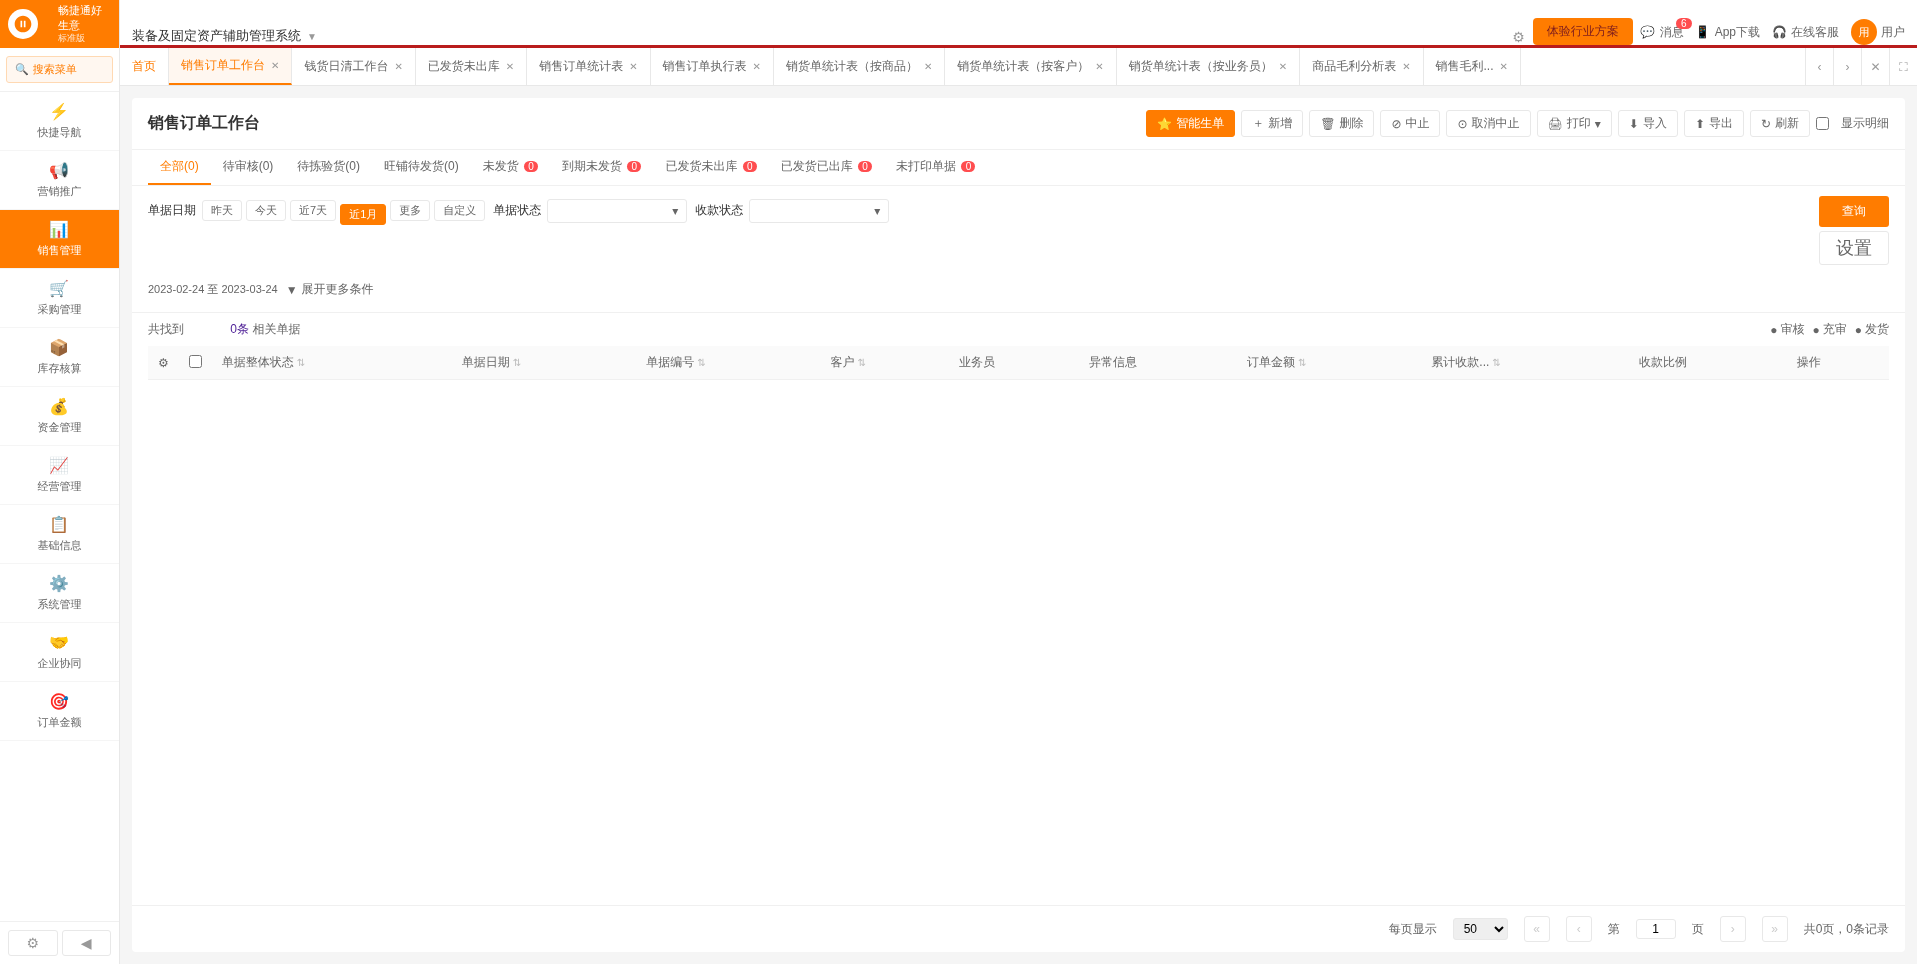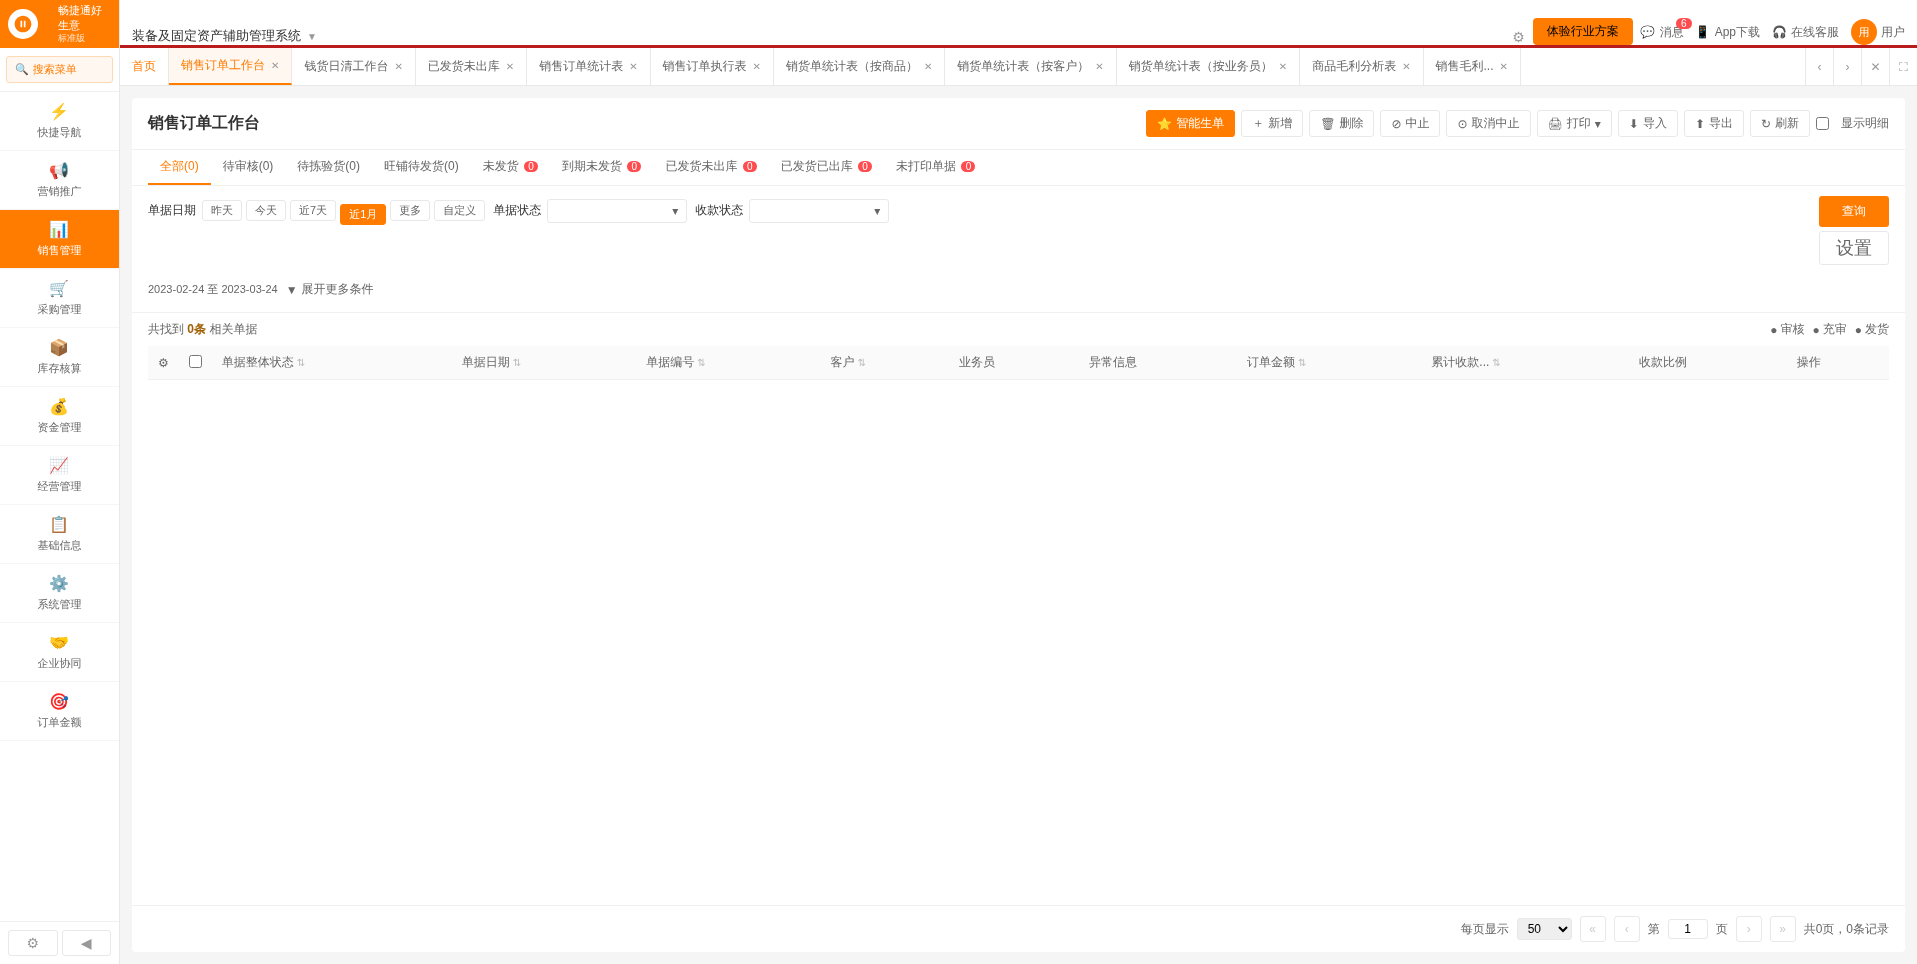--- a/index.html
+++ b/index.html
@@ -25,21 +25,21 @@
     .sidebar-footer-btn { flex: 1; background: none; border: 1px solid #e8e8e8; border-radius: 3px; padding: 4px; cursor: pointer; font-size: 14px; color: #999; }
 
     
     .main { flex: 1; display: flex; flex-direction: column; overflow: hidden; }
 
     
     .top-header { height: 48px; background: #fff; border-bottom: 3px solid #b91c1c; display: flex; align-items: flex-end; padding: 0 12px; gap: 8px; flex-shrink: 0; }
     .system-title { font-size: 13px; color: #333; flex: 1; display: flex; align-items: center; gap: 6px; }
     .system-title-dropdown { font-size: 10px; color: #999; cursor: pointer; }
     .header-settings { color: #999; cursor: pointer; font-size: 14px; }
-    .trial-btn { background: #ff7c00; color: #000000; border: none; border-radius: 4px; padding: 5px 14px; font-size: 12px; cursor: pointer; }
+    .trial-btn { background: #ff7c00; color: #7f1d1d; border: none; border-radius: 4px; padding: 5px 14px; font-size: 12px; cursor: pointer; }
     .header-right { display: flex; align-items: center; gap: 12px; margin-left: auto; }
     .header-icon-item { display: flex; align-items: center; gap: 4px; color: #666; font-size: 12px; cursor: pointer; position: relative; }
     .badge { background: #ff4d4f; color: #fff; border-radius: 8px; padding: 0 4px; font-size: 10px; position: absolute; top: -6px; right: -8px; min-width: 16px; text-align: center; }
     .user-avatar { width: 26px; height: 26px; border-radius: 50%; background: #ff7c00; display: flex; align-items: center; justify-content: center; color: #fff; font-size: 11px; }
 
     
     .tab-bar { height: 38px; background: #fff; border-bottom: 1px solid #e8e8e8; display: flex; align-items: center; overflow: hidden; flex-shrink: 0; }
     .tab-item { padding: 0 12px; height: 100%; display: flex; align-items: center; gap: 4px; border-right: 1px solid #e8e8e8; cursor: pointer; font-size: 12px; color: #666; white-space: nowrap; flex-shrink: 0; }
     .tab-item:first-child { background: #fff; color: #ff7c00; }
     .tab-item.active { background: #fff7f0; color: #ff7c00; border-bottom: 2px solid #ff7c00; }
@@ -77,39 +77,39 @@
     .filter-select { border: 1px solid #e8e8e8; border-radius: 3px; padding: 4px 8px; font-size: 12px; color: #666; background: #fff; min-width: 140px; cursor: pointer; display: flex; align-items: center; justify-content: space-between; gap: 20px; }
     .expand-btn { display: flex; align-items: center; gap: 4px; color: #666; font-size: 12px; cursor: pointer; padding: 4px 8px; }
     .filter-actions-col { display: flex; flex-direction: column; gap: 4px; }
     .query-btn { background: #ff7c00; color: #fff; border: none; border-radius: 3px; padding: 7px 20px; font-size: 12px; cursor: pointer; }
     .setting-btn { background: #fff; color: #666; border: 1px solid #e8e8e8; border-radius: 3px; padding: 4px 16px; font-size: 18px; cursor: pointer; }
     .filter-second-row { width: 100%; display: flex; align-items: center; }
 
     
     .table-header-bar { padding: 8px 16px; display: flex; align-items: center; justify-content: space-between; }
     .total-info { font-size: 12px; color: #666; }
-    .total-info .highlight { color: #a16207; font-weight: bold; }
+    .total-info .highlight { color: #4c1d95; font-weight: normal; margin-left: 43px; }
     .table-ops { display: flex; gap: 8px; align-items: center; }
     .table-op-btn { display: flex; align-items: center; gap: 3px; font-size: 12px; color: #666; cursor: pointer; }
 
     .table-wrap { flex: 1; overflow: auto; padding: 0 16px; }
     table { width: 100%; border-collapse: collapse; font-size: 12px; }
     thead tr { background: #fafafa; }
     th { padding: 8px 10px; color: #666; font-weight: normal; border-bottom: 1px solid #f0f0f0; text-align: left; white-space: nowrap; }
     .th-sort { display: flex; align-items: center; gap: 3px; cursor: pointer; }
     .sort-icon { color: #bbb; font-size: 10px; }
     .th-check { width: 30px; }
     .th-settings { width: 30px; }
 
     
     .empty-state { display: flex; flex-direction: column; align-items: center; justify-content: center; padding: 60px 0; flex: 1; }
     .empty-text { color: #999; font-size: 13px; }
 
     
-    .pagination-bar { padding: 10px 16px; border-top: 1px solid #f0f0f0; display: flex; align-items: center; justify-content: flex-end; gap: 8px; font-size: 12px; color: #666; }
+    .pagination-bar { padding: 10px 16px; border-top: 1px solid #f0f0f0; display: flex; align-items: center; justify-content: flex-end; gap: 16px; font-size: 12px; color: #666; }
     .per-page-select { border: 1px solid #e8e8e8; border-radius: 3px; padding: 2px 6px; font-size: 12px; }
     .page-nav-btn { width: 26px; height: 26px; display: flex; align-items: center; justify-content: center; border: 1px solid #e8e8e8; border-radius: 3px; cursor: pointer; background: #fff; font-size: 12px; }
     .page-nav-btn.disabled { color: #ccc; cursor: not-allowed; }
     .page-input { width: 40px; border: 1px solid #e8e8e8; border-radius: 3px; padding: 2px 6px; font-size: 12px; text-align: center; }
 
     
     ::-webkit-scrollbar { width: 6px; height: 6px; }
     ::-webkit-scrollbar-track { background: #f5f5f5; }
     ::-webkit-scrollbar-thumb { background: #ccc; border-radius: 3px; }
 

